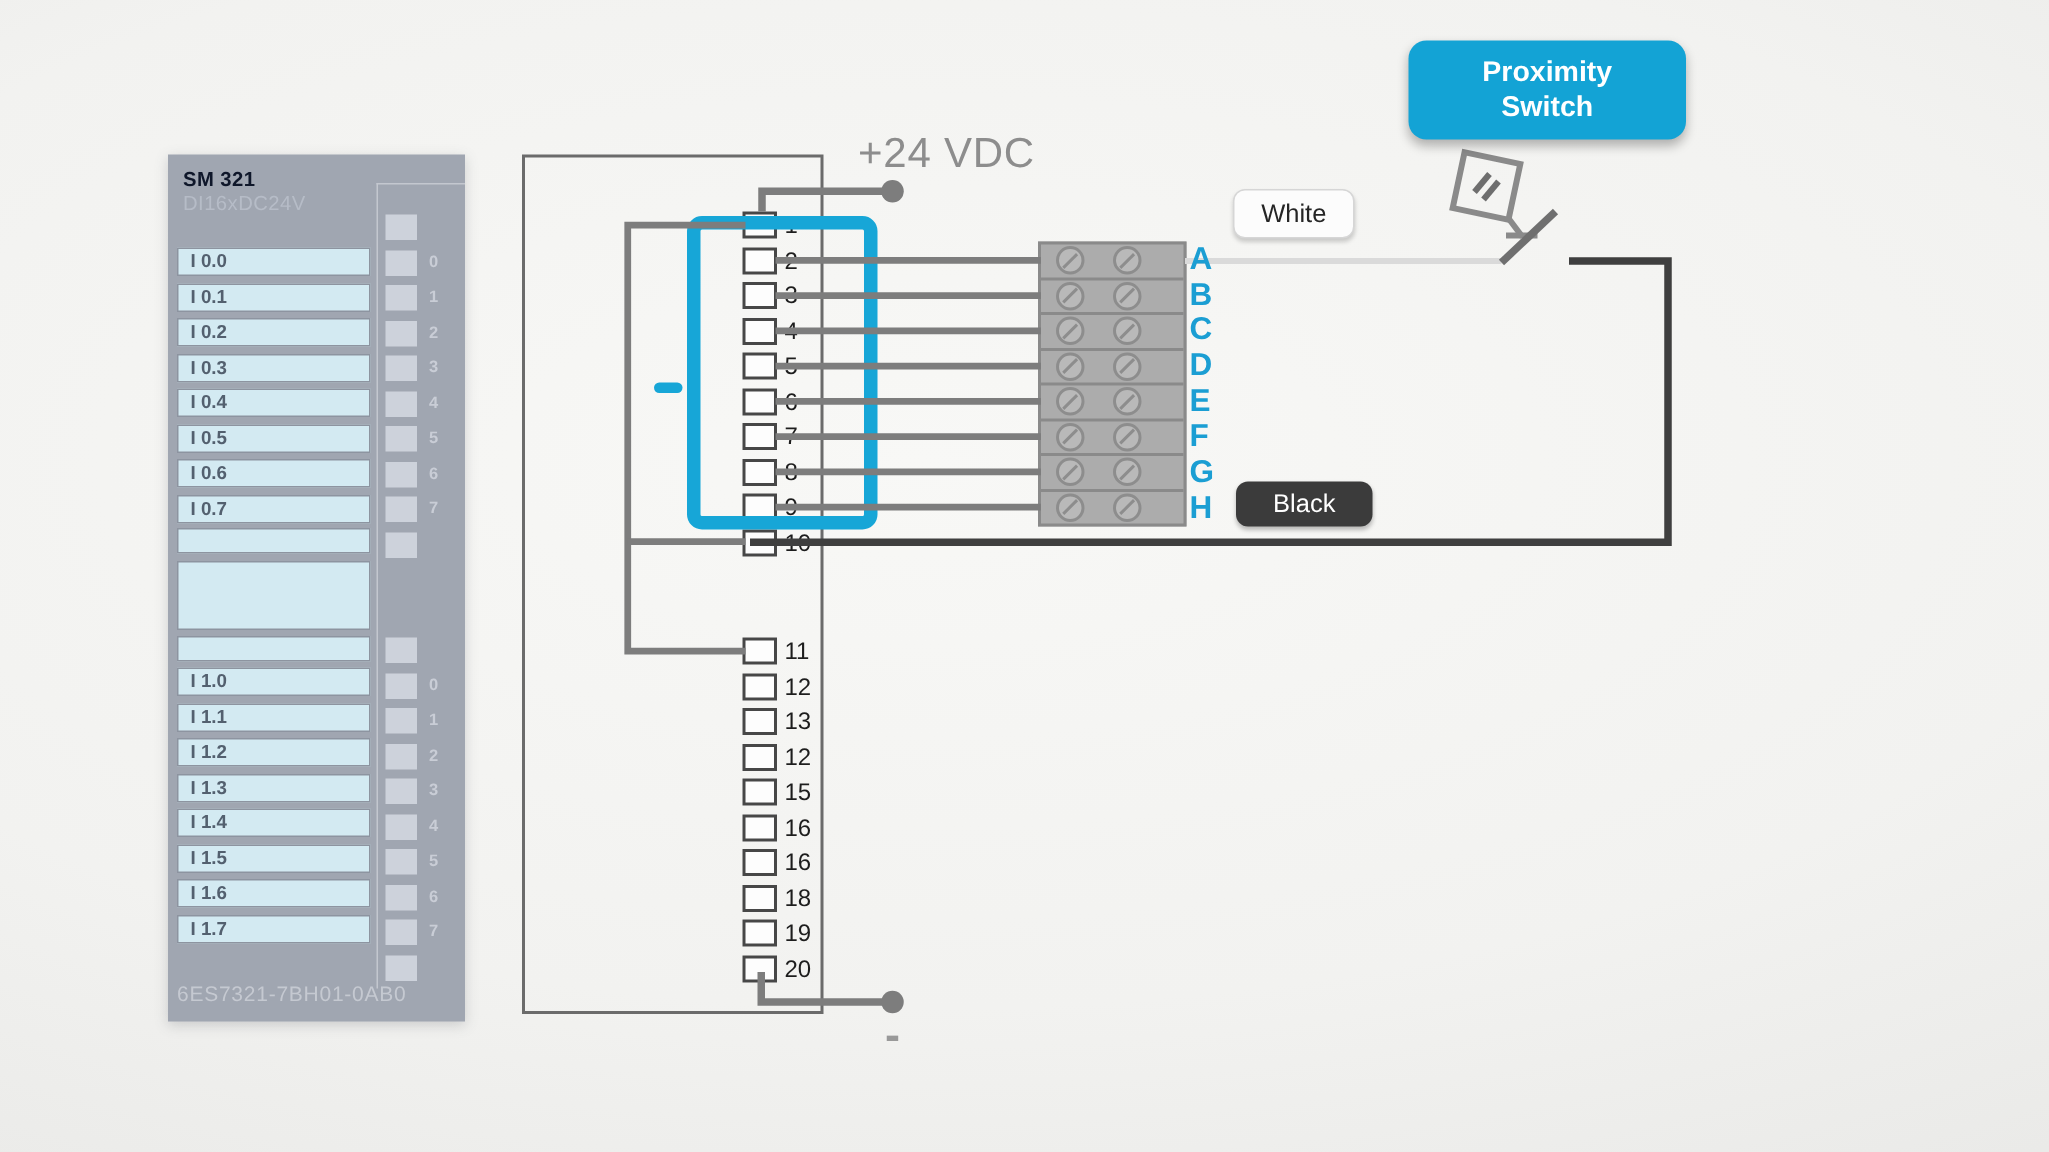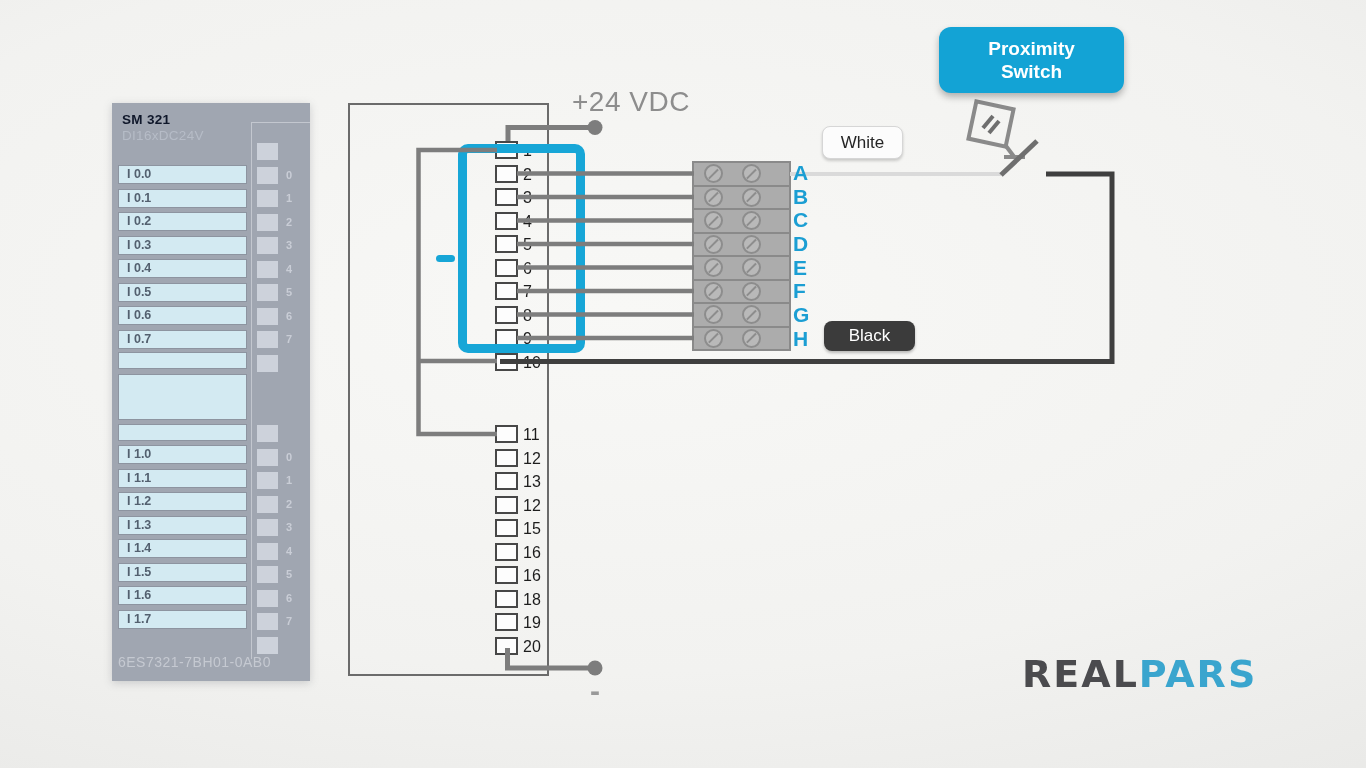--- a/index.html
+++ b/index.html
@@ -418,17 +418,14 @@
     </g>
   </svg>
 
   <div class="abs callout c-white">White</div>
   <div class="abs callout c-black">Black</div>
   <div class="abs callout c-prox">
     <span>Proximity</span>
     <span>Switch</span>
   </div>
 
-  <div class="abs logo">
-    <span class="logo-real">REAL</span><span class="logo-pars">PARS</span>
-  </div>
 
 </div>
 
 </body></html>

